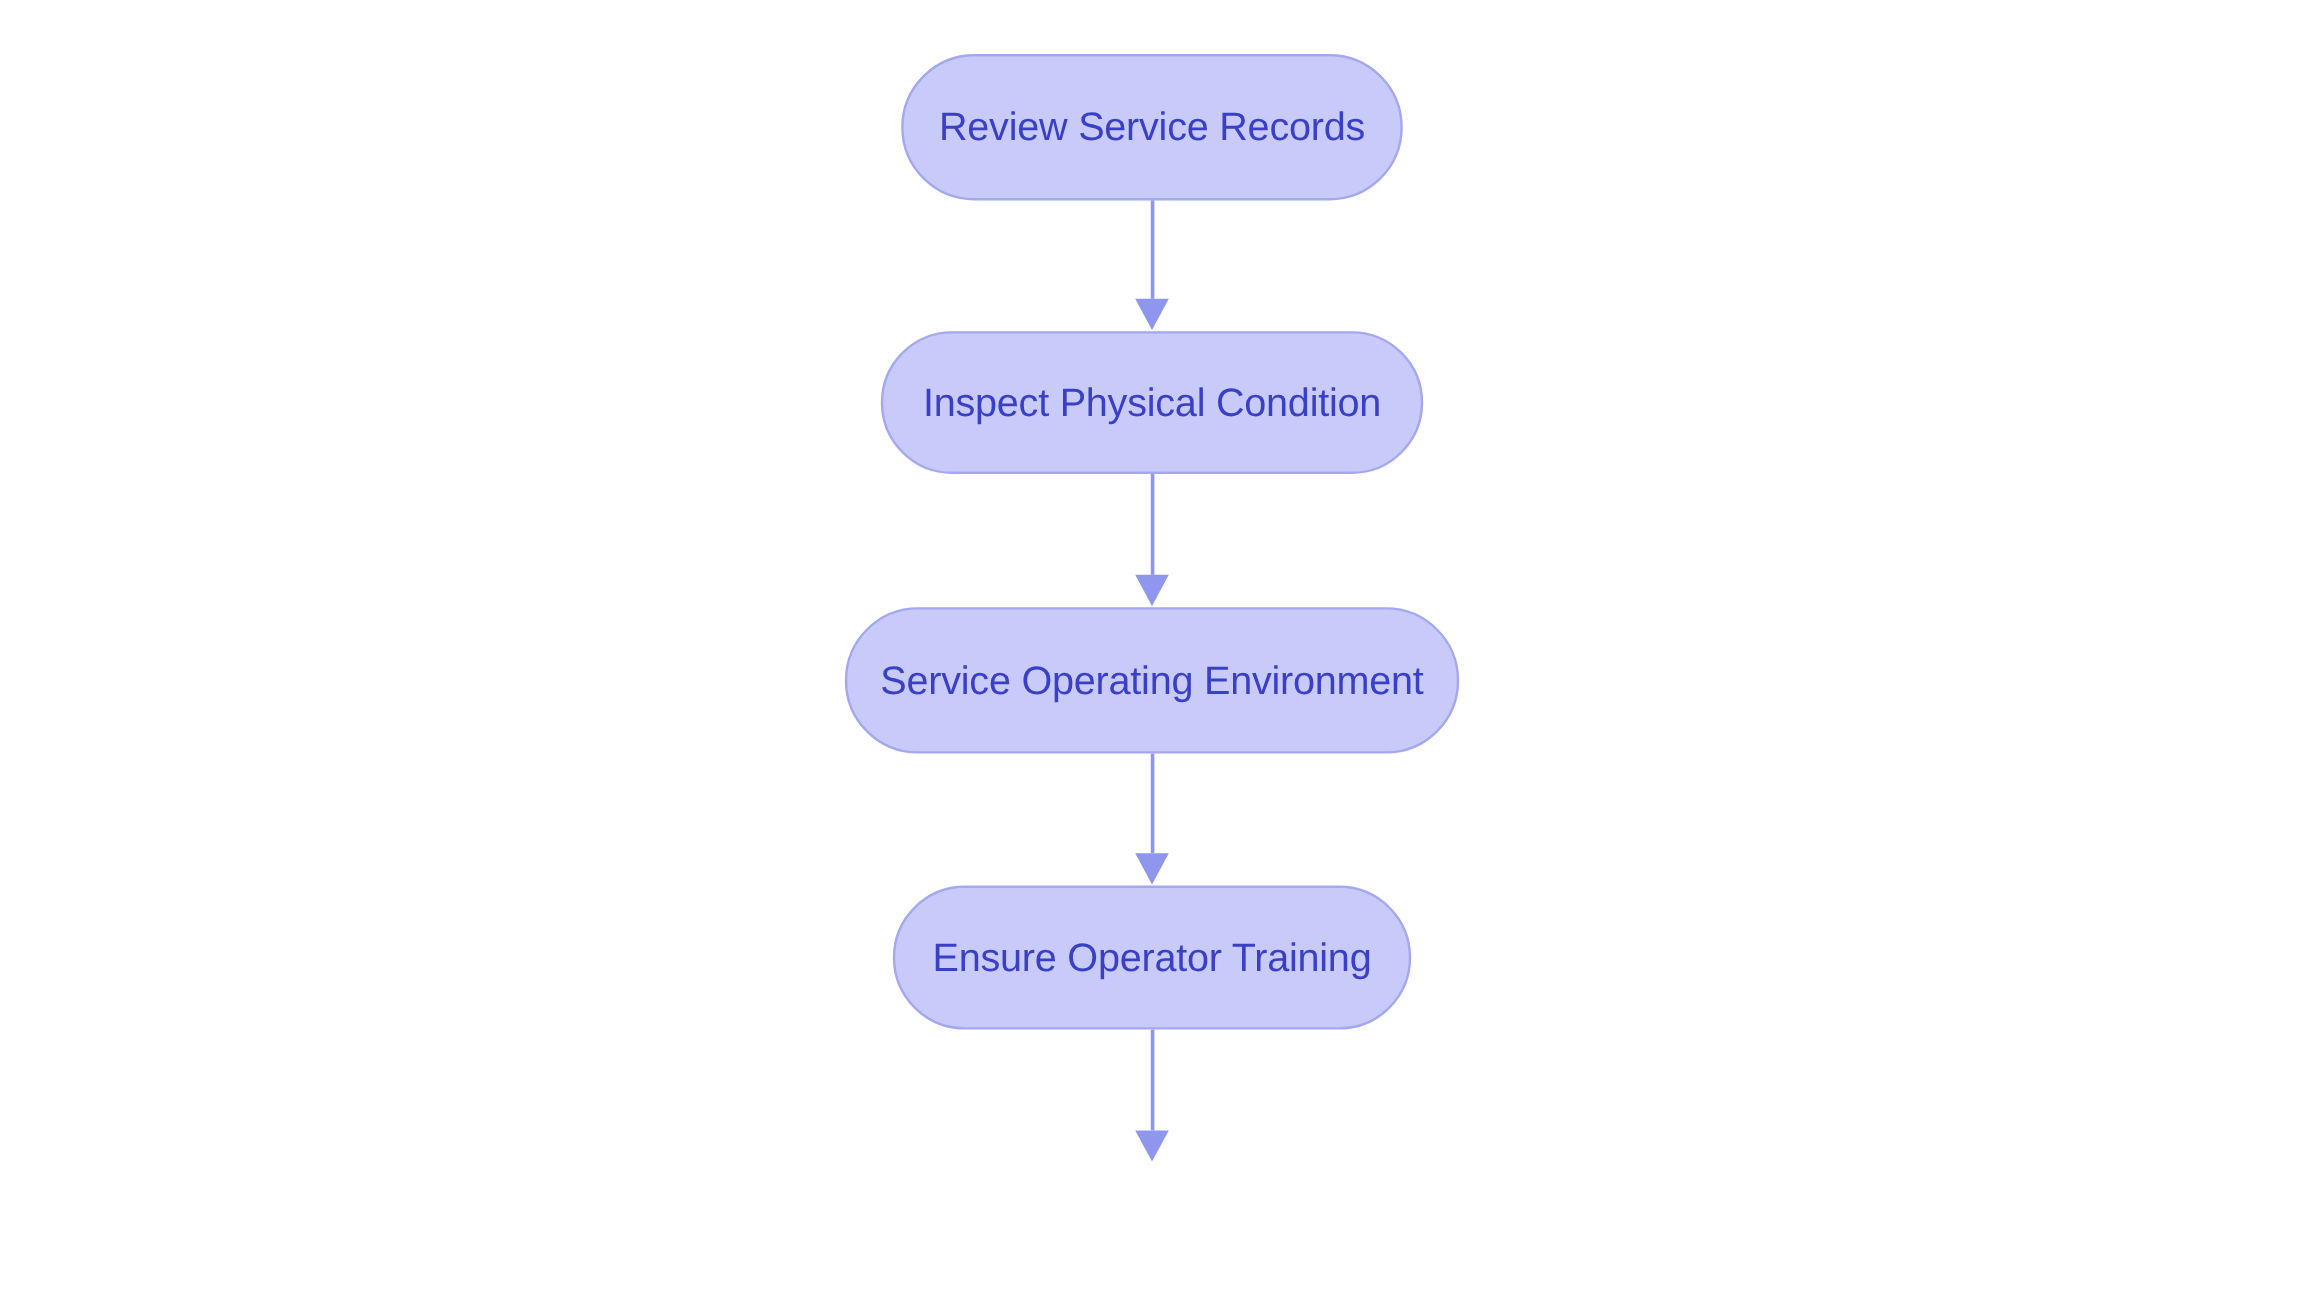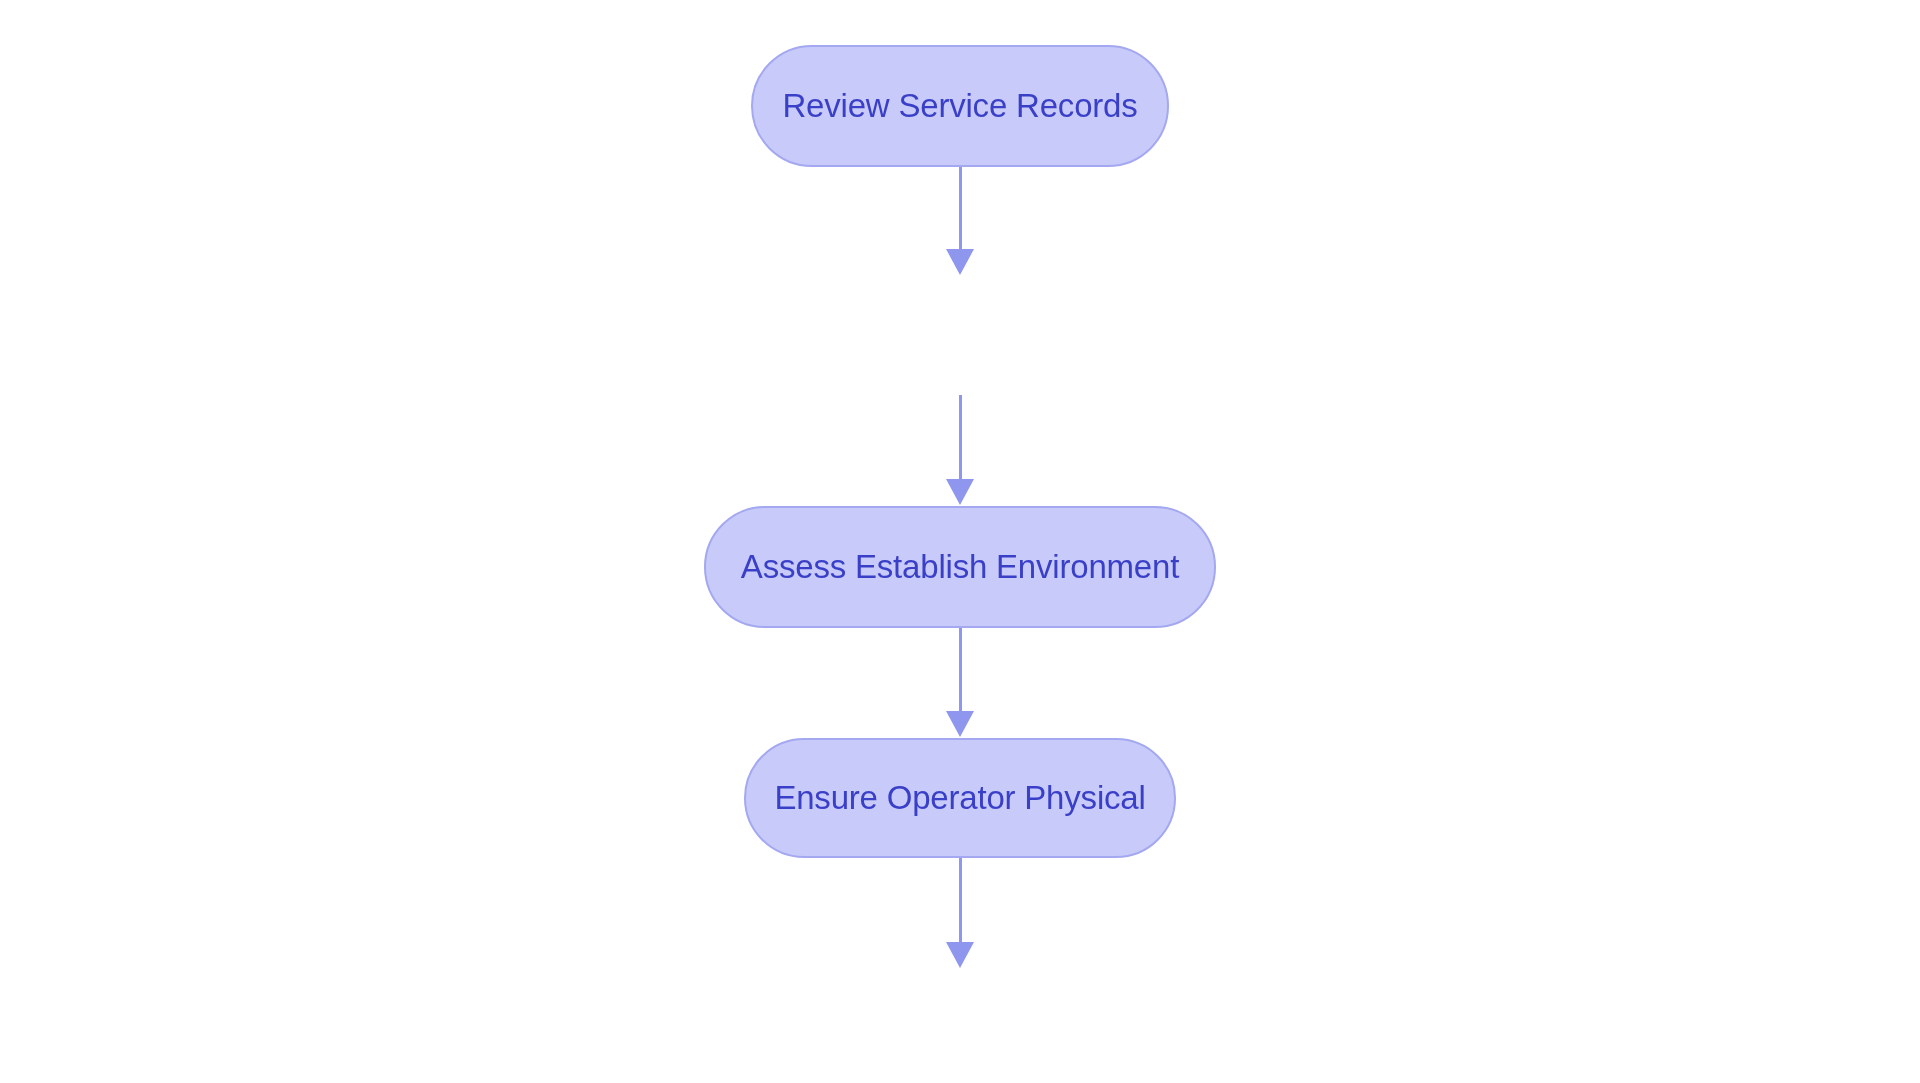--- a/index.html
+++ b/index.html
@@ -81,37 +81,40 @@
 
   <div class="flow-node" id="node-0">
     <span class="node-label">Review Service Records</span>
   </div>
 
   <div class="flow-arrow" id="arrow-0">
     <div class="arrow-line"></div>
     <div class="arrow-head"></div>
   </div>
 
+  <div class="flow-node" id="node-1">
+    <span class="node-label">Inspect Physical Condition</span>
+  </div>
 
   <div class="flow-arrow" id="arrow-1">
     <div class="arrow-line"></div>
     <div class="arrow-head"></div>
   </div>
 
   <div class="flow-node" id="node-2">
-    <span class="node-label">Assess Establish Environment</span>
+    <span class="node-label">Service Operating Environment</span>
   </div>
 
   <div class="flow-arrow" id="arrow-2">
     <div class="arrow-line"></div>
     <div class="arrow-head"></div>
   </div>
 
   <div class="flow-node" id="node-3">
-    <span class="node-label">Ensure Operator Physical</span>
+    <span class="node-label">Ensure Operator Training</span>
   </div>
 
   <div class="flow-arrow" id="arrow-3">
     <div class="arrow-line"></div>
     <div class="arrow-head"></div>
   </div>
 
 
 </div>
 

